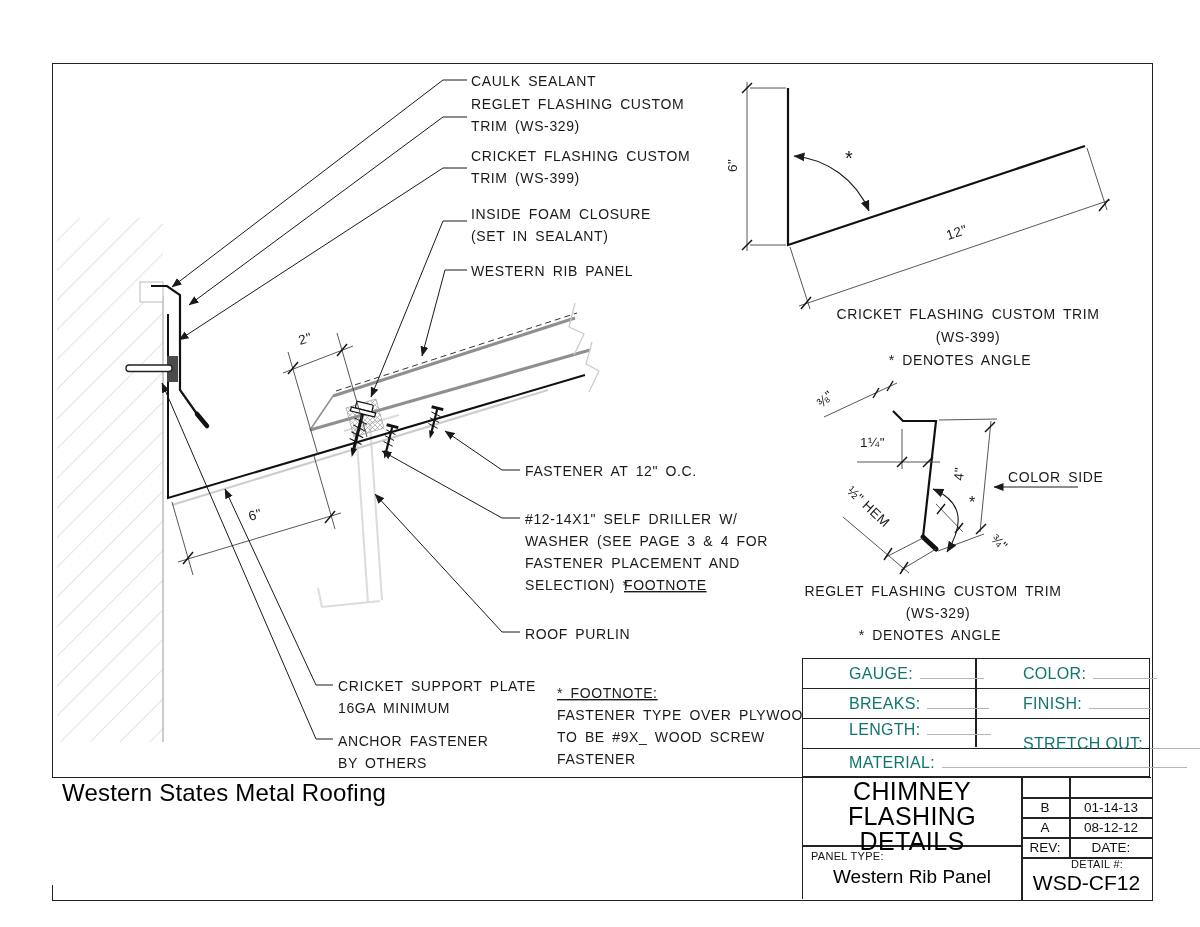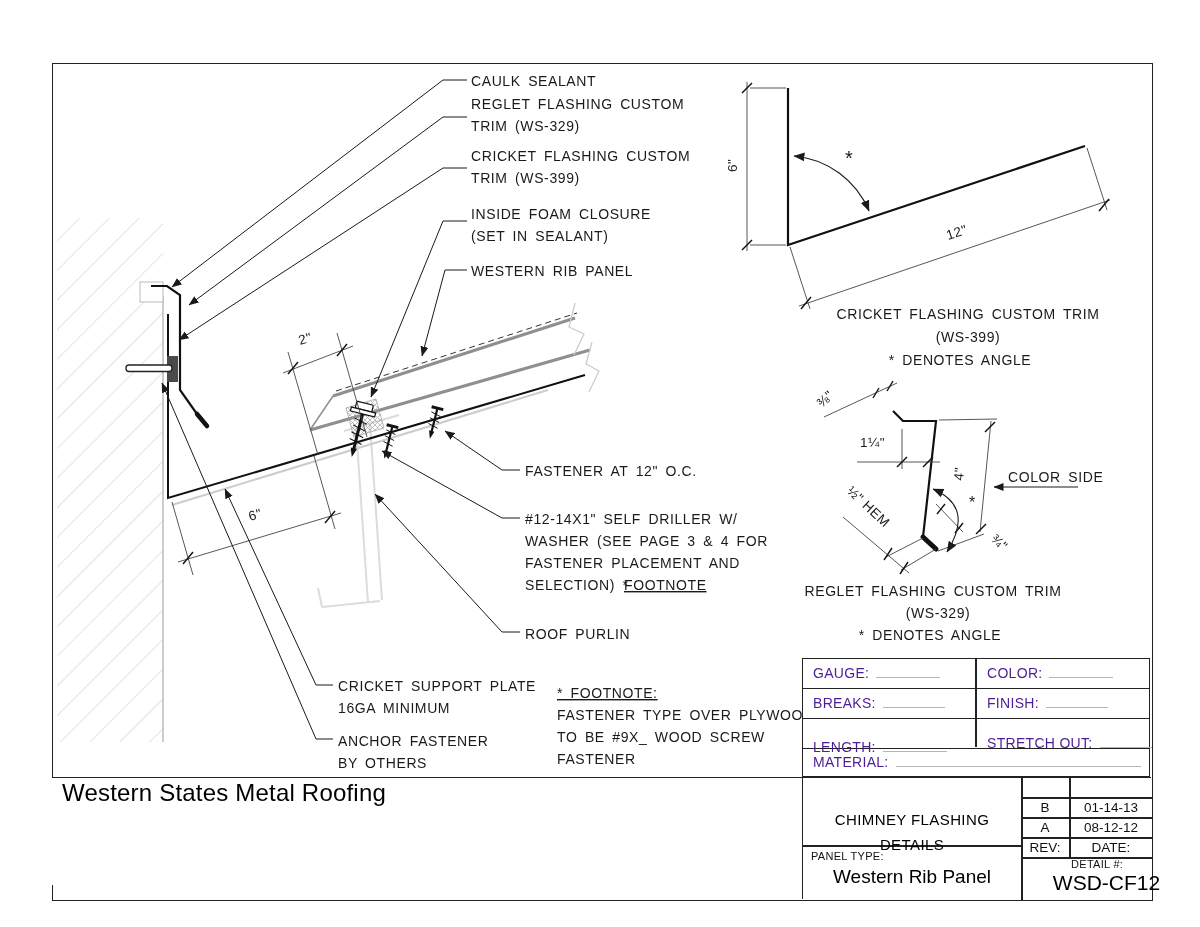--- a/index.html
+++ b/index.html
@@ -9,35 +9,35 @@
   .cad{font-family:"Liberation Sans",sans-serif;font-size:14px;letter-spacing:.6px;word-spacing:3px;fill:#1a1a1a;}
   .dimt{font-family:"Liberation Sans",sans-serif;font-size:13.5px;letter-spacing:.5px;fill:#1a1a1a;}
   .mid{text-anchor:middle;}
   .unl{text-decoration:underline;}
   .ast{font-size:20px;}
   .ast2{font-size:16px;}
   
   .spec{position:absolute;left:802px;top:658px;width:348px;height:119px;border:1.5px solid #222;box-sizing:border-box;background:#fff;}
   .spec .h{position:absolute;left:0;width:100%;height:1.5px;background:#222;}
   .spec .v{position:absolute;top:0;width:1.5px;height:88px;background:#222;}
-  .cell{position:absolute;font-size:14px;letter-spacing:.3px;color:#4c1d95;white-space:nowrap;}
+  .cell{position:absolute;font-size:16px;letter-spacing:.3px;color:#0f766e;white-space:nowrap;margin-left:36px;}
   .blank{display:inline-block;border-bottom:1.5px solid #b5b5b5;height:11px;margin-left:7px;vertical-align:baseline;}
   
   .company{position:absolute;left:52px;top:777px;width:750px;height:108px;border-top:1.5px solid #222;box-sizing:border-box;background:#fff;}
   .co-name{position:absolute;left:10px;top:1px;font-size:24px;letter-spacing:.2px;color:#000;}
   .co-col1{position:absolute;left:13px;top:30px;font-size:13.5px;line-height:17.6px;color:#111;}
   .co-col2{position:absolute;left:245px;top:30px;width:195px;font-size:13.5px;line-height:17.6px;text-align:right;color:#111;}
   .tblock{position:absolute;left:802px;top:777px;width:349px;height:122px;border-top:1.5px solid #222;border-left:1.5px solid #222;box-sizing:border-box;background:#fff;}
   .tb-line{position:absolute;background:#222;}
-  .tb-title{position:absolute;left:0;top:0;width:218px;height:68px;text-align:center;font-size:15px;letter-spacing:.4px;line-height:25px;padding-top:1px;box-sizing:border-box;color:#000;margin-top:28px;}
+  .tb-title{position:absolute;left:0;top:0;width:218px;height:68px;text-align:center;font-size:25px;letter-spacing:.4px;line-height:25px;padding-top:1px;box-sizing:border-box;color:#000;}
   .tb-ptl{position:absolute;left:8px;top:72px;font-size:11px;letter-spacing:.3px;color:#111;}
   .tb-ptv{position:absolute;left:0;top:88px;width:218px;text-align:center;font-size:19px;color:#000;}
   .tb-cell{position:absolute;text-align:center;font-size:13.5px;color:#111;}
   .tb-det-l{position:absolute;left:222px;top:80px;font-size:11px;letter-spacing:.3px;color:#111;margin-left:46px;}
-  .tb-det-v{position:absolute;left:218px;top:93px;width:131px;text-align:center;font-size:21px;color:#000;margin-left:20px;}
+  .tb-det-v{position:absolute;left:218px;top:93px;width:131px;text-align:center;font-size:21px;color:#000;}
 </style>
 </head>
 <body>
 
 <div class="frame"></div>
 
 <svg width="1200" height="927" viewBox="0 0 1200 927">
   <defs>
     <marker id="arw" viewBox="0 0 10 10" refX="9.5" refY="5" markerWidth="10" markerHeight="10" orient="auto-start-reverse">
       <path d="M0,1 L10,5 L0,9 z" fill="#1a1a1a"></path>
@@ -235,21 +235,21 @@
 
 <div class="spec">
   <div class="h" style="top:28.5px"></div>
   <div class="h" style="top:58.5px"></div>
   <div class="h" style="top:88.5px"></div>
   <div class="v" style="left:172px"></div>
   <div class="cell" style="left:10px;top:6px"><span>GAUGE:</span><span class="blank" style="width:64px"></span></div>
   <div class="cell" style="left:184px;top:6px"><span>COLOR:</span><span class="blank" style="width:64px"></span></div>
   <div class="cell" style="left:10px;top:36px"><span>BREAKS:</span><span class="blank" style="width:62px"></span></div>
   <div class="cell" style="left:184px;top:36px"><span>FINISH:</span><span class="blank" style="width:62px"></span></div>
-  <div class="cell" style="left:10px;top:80px"><span>LENGTH:</span><span class="blank" style="width:64px"></span></div>
+  <div class="cell" style="left:10px;top:62px"><span>LENGTH:</span><span class="blank" style="width:64px"></span></div>
   <div class="cell" style="left:184px;top:76px"><span>STRETCH OUT:</span><span class="blank" style="width:52px"></span></div>
   <div class="cell" style="left:10px;top:95px"><span>MATERIAL:</span><span class="blank" style="width:245px"></span></div>
 </div>
 
 <div class="company">
   <div class="co-name">Western States Metal Roofing</div>
 </div>
 
 <div class="tblock">
 

